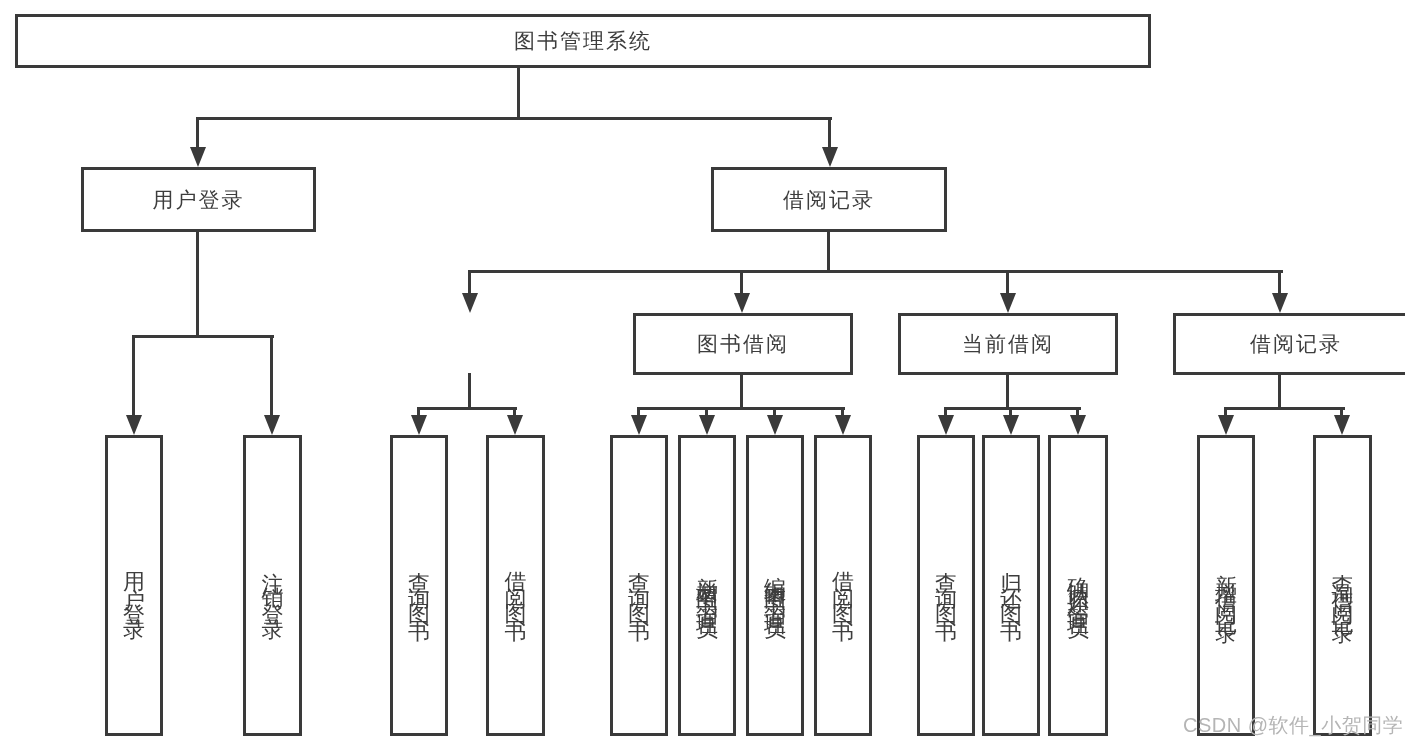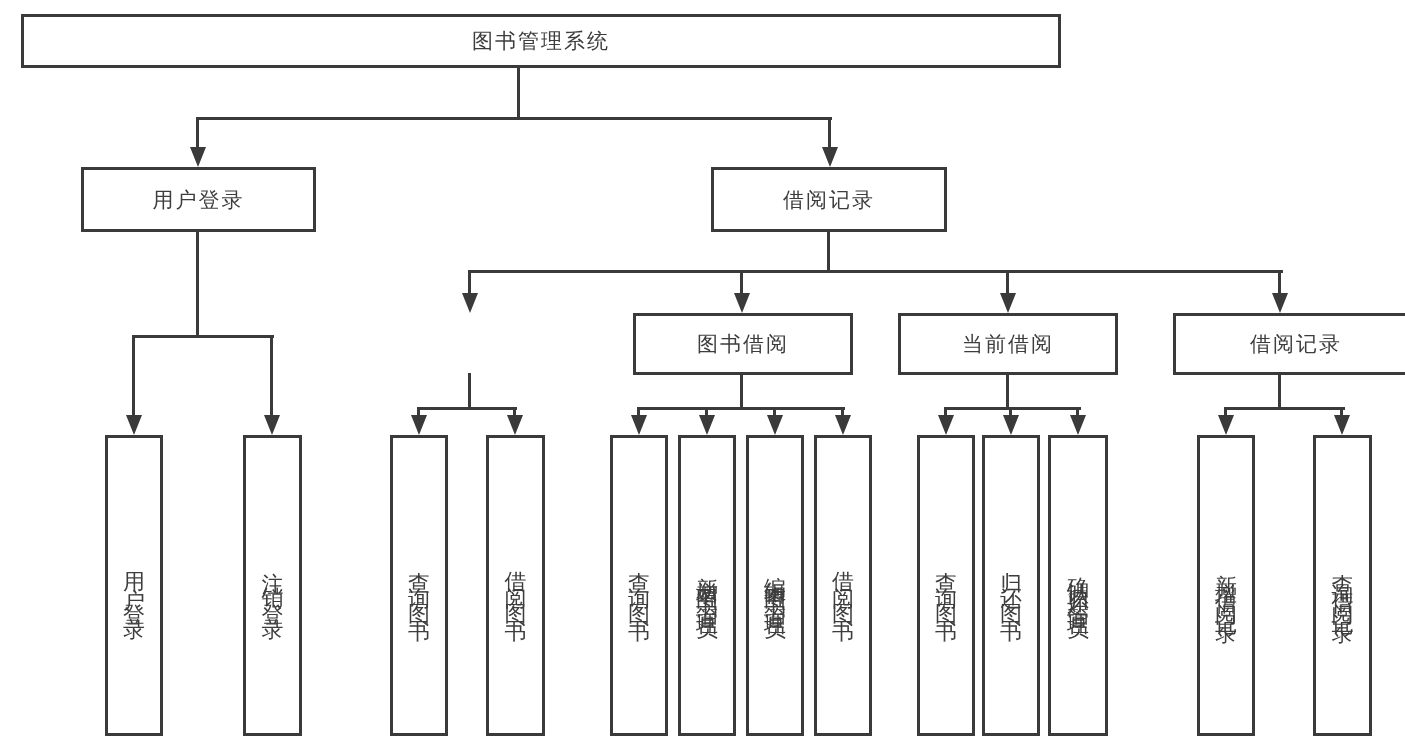--- a/index.html
+++ b/index.html
@@ -33,21 +33,21 @@
   .watermark{
     position:absolute;left:1183px;top:712px;font-size:20px;
     color:var(--watermark);letter-spacing:.5px;white-space:nowrap;z-index:5;
   }
 </style>
 </head>
 <body>
 
 <div class="canvas">
 
-  <div class="node" style="left:21px;top:14px;width:1040px;height:54px">
+  <div class="node" style="left:15px;top:14px;width:1136px;height:54px">
     <span class="h-label">图书管理系统</span>
   </div>
 
   <div class="lv" style="left:517px;top:65px;height:55px"></div>
   <div class="lh" style="left:196px;top:117px;width:636px"></div>
   <div class="lv" style="left:196px;top:117px;height:32px"></div>
   <div class="lv" style="left:828px;top:117px;height:32px"></div>
   <div class="arr" style="left:190px;top:147px"></div>
   <div class="arr" style="left:822px;top:147px"></div>
 
@@ -157,14 +157,15 @@
     <span class="v-label" style="letter-spacing: 6px;">确认归还（管理员）</span>
   </div>
 
   <div class="node" style="left:1197px;top:435px;width:58px;height:301px">
     <span class="v-label" style="letter-spacing: 10px;">新增借阅记录</span>
   </div>
   <div class="node" style="left:1313px;top:435px;width:59px;height:301px">
     <span class="v-label" style="letter-spacing: 10px;">查询借阅记录</span>
   </div>
 
+  <div class="watermark">CSDN @软件_小贺同学</div>
 
 </div>
 
 </body></html>

